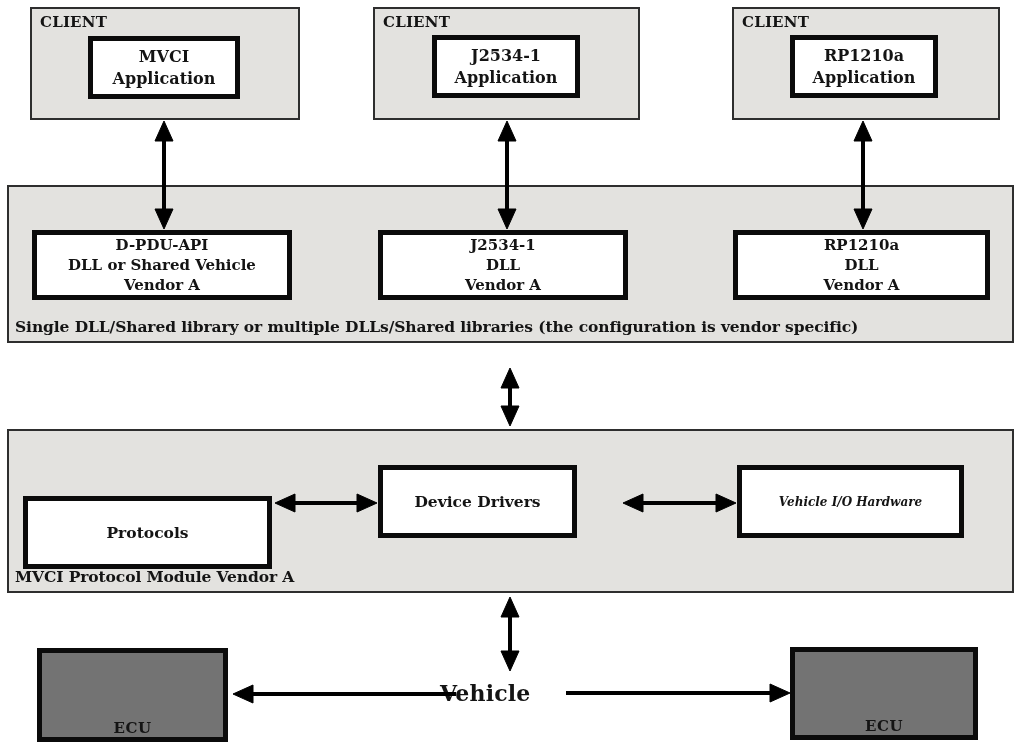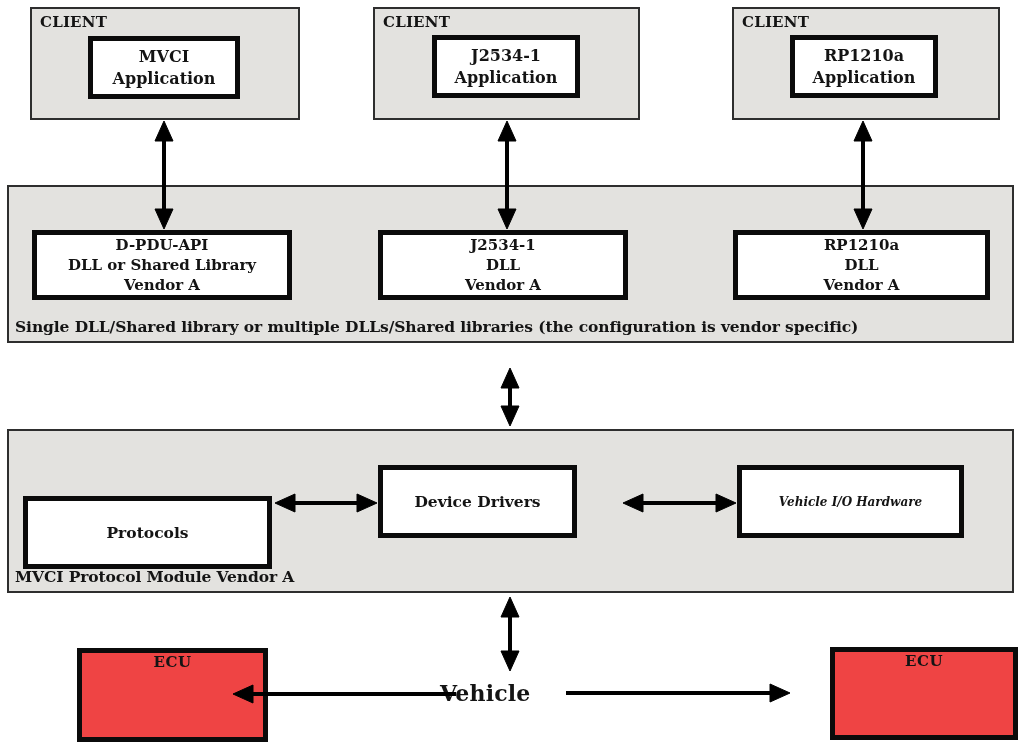--- a/index.html
+++ b/index.html
@@ -25,24 +25,23 @@
   }
   .white-box.app{font-size:16px;line-height:22px;}
   .band-caption{
     position:absolute;left:6px;bottom:5px;font-size:15.5px;letter-spacing:-0.1px;white-space:nowrap;text-align:right;
   }
   .vehicle-label{
     position:absolute;left:440px;top:680px;width:125px;text-align:left;
     font-size:22px;letter-spacing:0.2px;
   }
   .ecu-box{
-    position:absolute;background:#ef4444;border:5px solid #0b0b0b;
-    display:flex;align-items:flex-start;justify-content:center;font-size:15px;
+    position:absolute;background:#737373;border:5px solid #0b0b0b;
+    display:flex;align-items:flex-end;justify-content:center;font-size:15px;
     letter-spacing:0.5px;
-    margin-left:40px;
   }
   svg.overlay{position:absolute;left:0;top:0;width:1021px;height:749px;pointer-events:none;}
   .watermark{
     position:absolute;left:744px;top:690px;z-index:10;
     font-family:"DejaVu Sans","Liberation Sans",sans-serif;font-weight:bold;
     font-size:27px;letter-spacing:2px;white-space:nowrap;
     color:rgba(255,255,255,0.85);
     -webkit-text-stroke:1.3px rgba(148,148,148,0.95);
     text-shadow:0 0 1px rgba(130,130,130,0.6);
   }
@@ -72,21 +71,21 @@
     <div class="client-label">CLIENT</div>
     <div class="white-box app" style="left:56px;top:26px;width:148px;height:63px;">
       <span>RP1210a</span>
       <span>Application</span>
     </div>
   </div>
 
   <div class="band" style="left:7px;top:185px;width:1007px;height:158px;text-decoration:underline;">
     <div class="white-box" style="left:23px;top:43px;width:260px;height:70px;">
       <span>D-PDU-API</span>
-      <span>DLL or Shared Library</span>
+      <span>DLL or Shared Vehicle</span>
       <span>Vendor A</span>
     </div>
     <div class="white-box" style="left:369px;top:43px;width:250px;height:70px;">
       <span>J2534-1</span>
       <span>DLL</span>
       <span>Vendor A</span>
     </div>
     <div class="white-box" style="left:724px;top:43px;width:257px;height:70px;">
       <span>RP1210a</span>
       <span>DLL</span>

